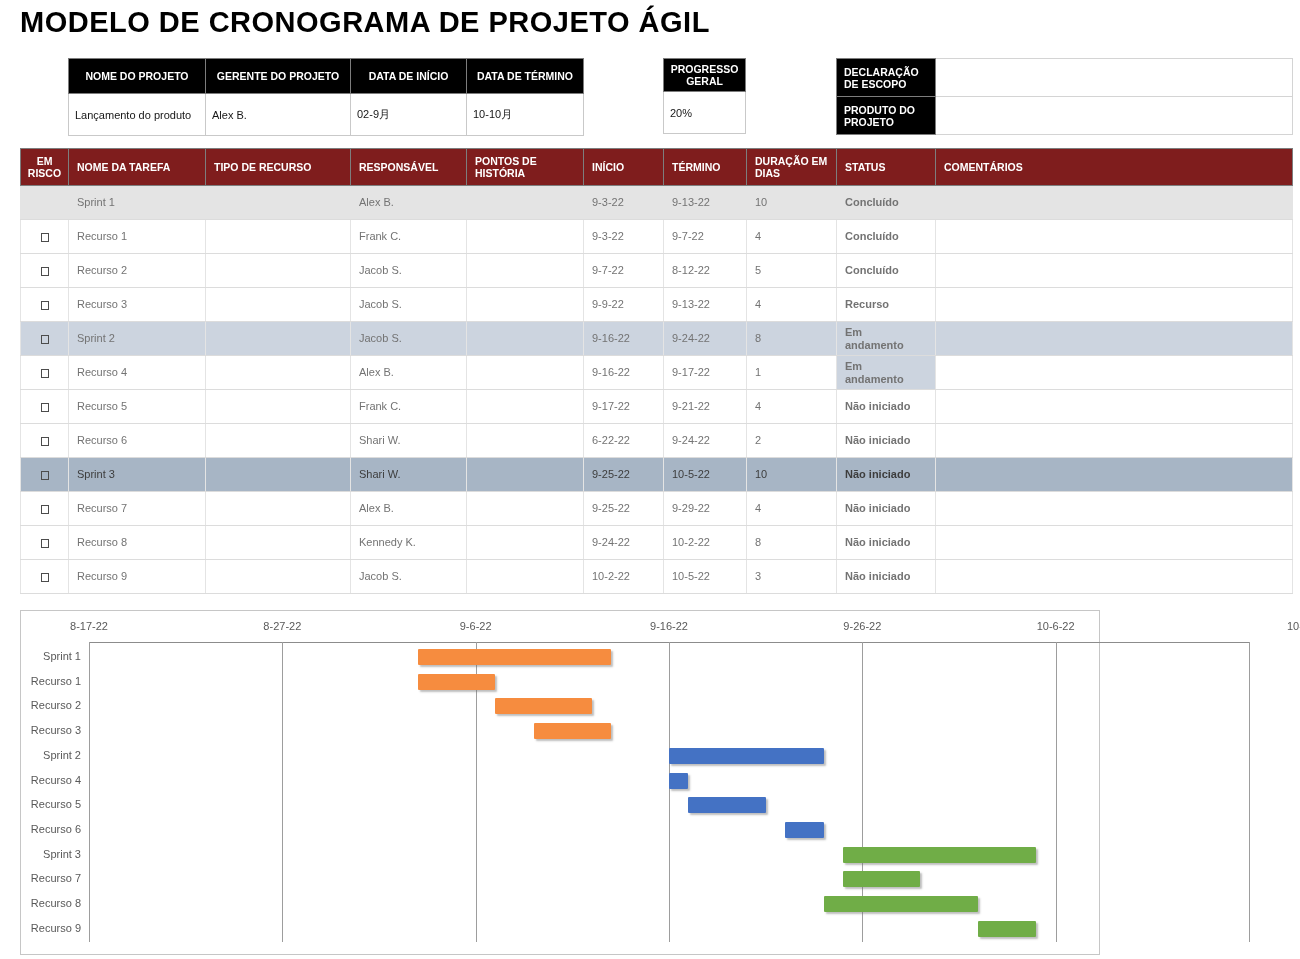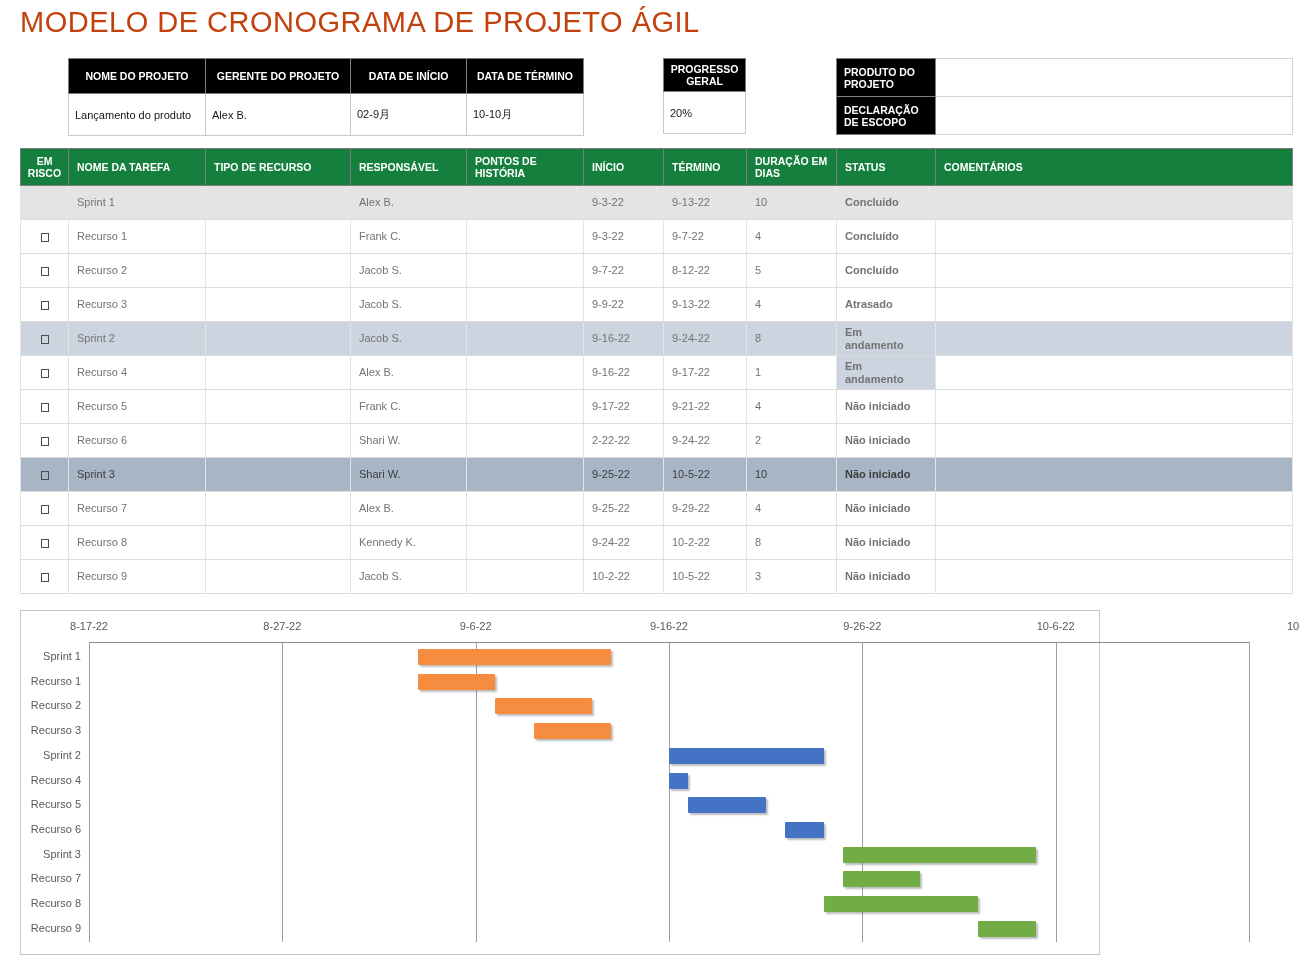--- a/index.html
+++ b/index.html
@@ -1,21 +1,21 @@
 <!DOCTYPE html>
 <html><head>
 <meta charset="utf-8">
 <style>
   * { box-sizing: border-box; }
   html,body { margin:0; padding:0; background:#fff; }
   body { width:1300px; height:959px; font-family:"Liberation Sans", sans-serif; position:relative; overflow:hidden; }
 
   .page-title {
     position:absolute; left:20px; top:6px; margin:0;
-    font-size:29px; font-weight:normal; color:#c2410c; letter-spacing:.5px;
+    font-size:29px; font-weight:bold; color:#000000; letter-spacing:.5px;
   }
 
   
   .topbox { position:absolute; border-collapse:collapse; table-layout:fixed; }
   .topbox th {
     background:#000; color:#fff; font-size:10.5px; font-weight:bold;
     text-align:center; vertical-align:middle; padding:4px 6px; line-height:12px;
     border:1px solid #7d7d7d;
   }
   .topbox td {
@@ -31,21 +31,21 @@
   #scope-table { left:836px; top:58px; width:456px; }
   #scope-table th { width:99px; height:38px; text-align:left; padding-left:7px; }
   #scope-table td { text-align:left; border:1px solid #d4d4d4; }
 
   
   #task-table {
     position:absolute; left:20px; top:148px; width:1272px;
     border-collapse:collapse; table-layout:fixed;
   }
   #task-table thead th {
-    background:#15803d; color:#fff; font-size:10.5px; font-weight:bold;
+    background:#7f1d1d; color:#fff; font-size:10.5px; font-weight:bold;
     text-align:left; vertical-align:middle; padding:5px 8px; line-height:12px;
     border:1px solid #7d7d7d; height:37px;
   }
   #task-table thead th.center { text-align:center; padding:5px 2px; }
   #task-table tbody td {
     font-size:11px; color:#737373; vertical-align:middle;
     border-top:1px solid #dcdcdc; border-bottom:1px solid #dcdcdc;
     border-left:1px solid #e4e4e4; border-right:1px solid #e4e4e4;
     padding:3px 0 3px 8px; height:34px; line-height:13px; background:#fff;
   }
@@ -125,25 +125,25 @@
     </tbody>
 </table>
 
 <table id="scope-table" class="topbox">
   <colgroup>
       <col style="width:99px">
       <col style="width:357px">
     </colgroup>
   <tbody>
     <tr>
-      <th>PRODUTO DO PROJETO</th>
+      <th>DECLARAÇÃO DE ESCOPO</th>
       <td></td>
     </tr>
     <tr>
-      <th>DECLARAÇÃO DE ESCOPO</th>
+      <th>PRODUTO DO PROJETO</th>
       <td></td>
     </tr>
   </tbody>
 </table>
 
 <table id="task-table">
   <colgroup>
     <col style="width:48px">
       <col style="width:137px">
       <col style="width:145px">
@@ -208,21 +208,21 @@
       </tr>
       <tr>
         <td class="risk"><span class="checkbox"></span></td>
         <td>Recurso 3</td>
         <td></td>
         <td>Jacob S.</td>
         <td></td>
         <td>9-9-22</td>
         <td>9-13-22</td>
         <td>4</td>
-        <td class="status">Atrasado</td>
+        <td class="status">Recurso</td>
         <td></td>
       </tr>
       <tr class="sprint-2">
         <td class="risk"><span class="checkbox"></span></td>
         <td>Sprint 2</td>
         <td></td>
         <td>Jacob S.</td>
         <td></td>
         <td>9-16-22</td>
         <td>9-24-22</td>
@@ -253,21 +253,21 @@
         <td>4</td>
         <td class="status">Não iniciado</td>
         <td></td>
       </tr>
       <tr>
         <td class="risk"><span class="checkbox"></span></td>
         <td>Recurso 6</td>
         <td></td>
         <td>Shari W.</td>
         <td></td>
-        <td>2-22-22</td>
+        <td>6-22-22</td>
         <td>9-24-22</td>
         <td>2</td>
         <td class="status">Não iniciado</td>
         <td></td>
       </tr>
       <tr class="sprint-3">
         <td class="risk"><span class="checkbox"></span></td>
         <td>Sprint 3</td>
         <td></td>
         <td>Shari W.</td>

